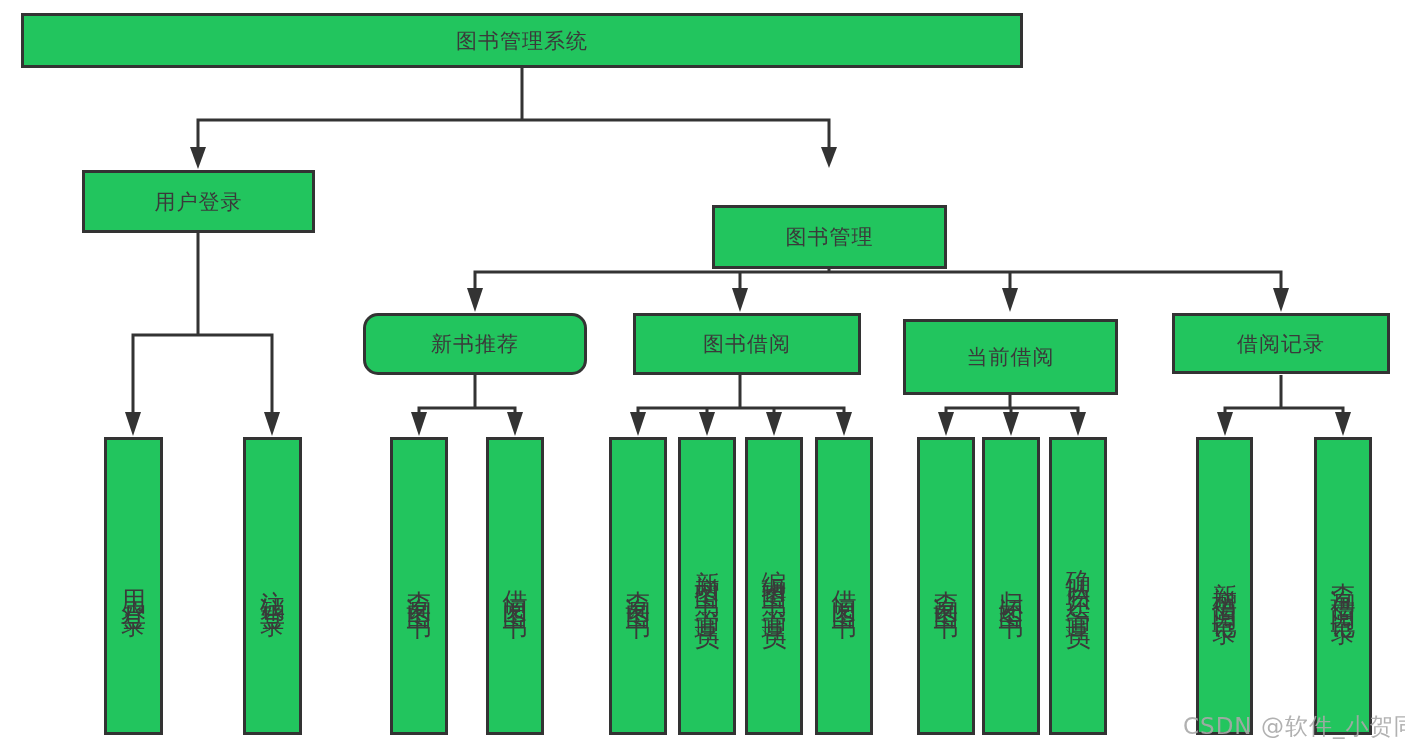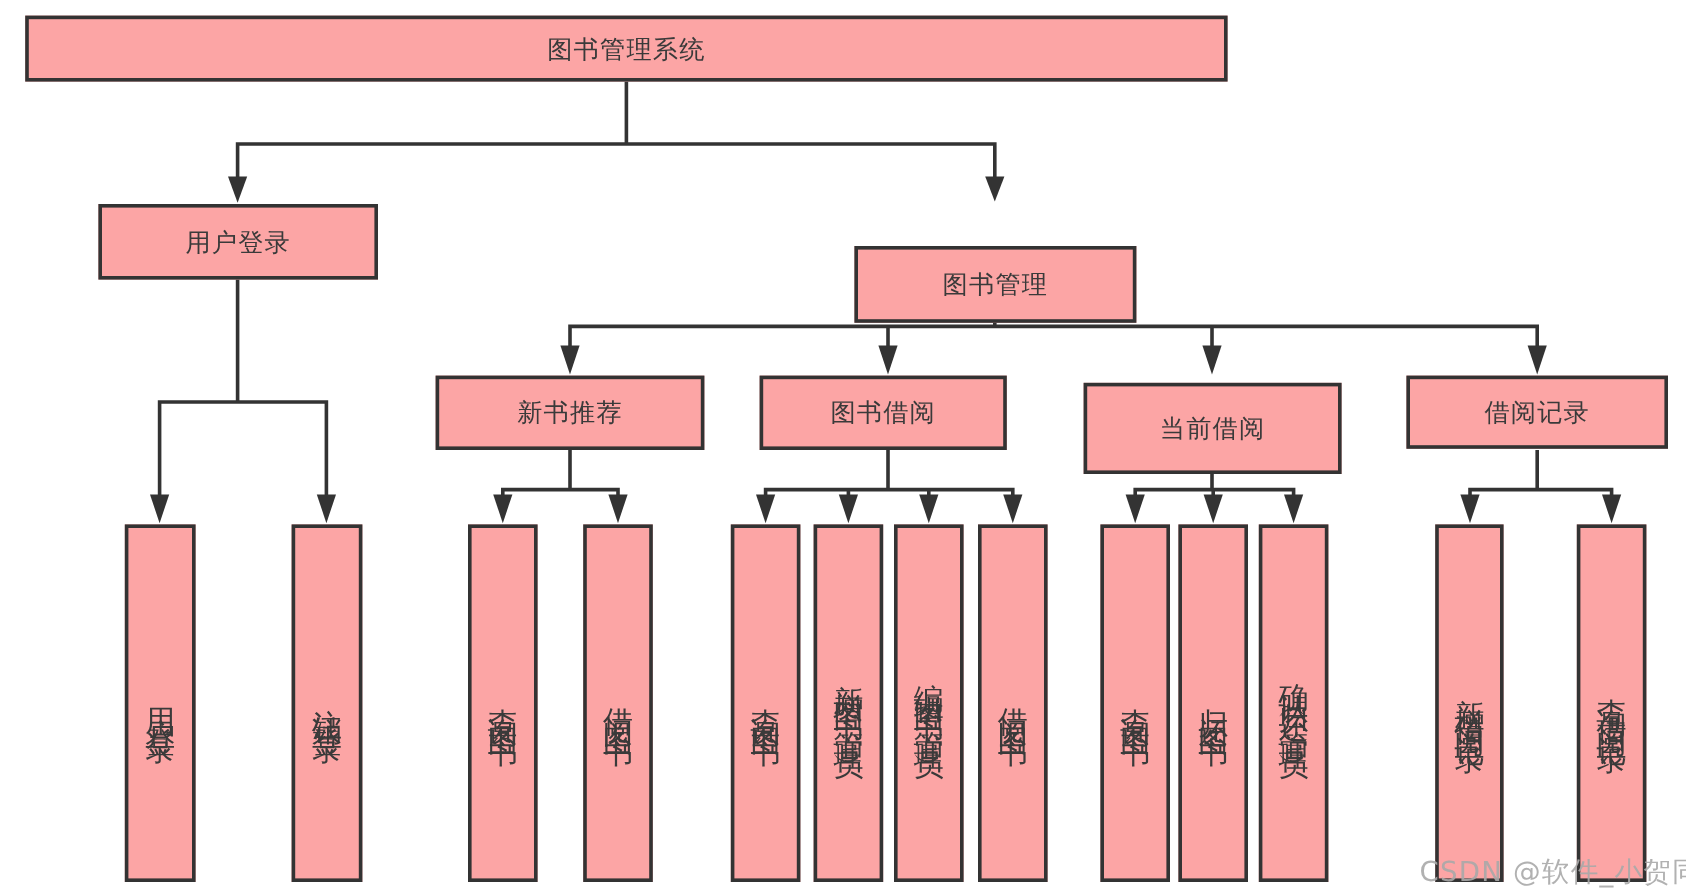--- a/index.html
+++ b/index.html
@@ -7,43 +7,43 @@
     position:relative;
     width:1405px;height:747px;
     background:#ffffff;
     font-family:"DejaVu Sans","Liberation Sans",sans-serif;
     overflow:hidden;
   }
   #wires{position:absolute;left:0;top:0;width:1405px;height:747px;z-index:1;}
   .node{
     position:absolute;
     box-sizing:border-box;
-    background:#fca5a5;
+    background:#22c55e;
     border:3px solid #333333;
     display:flex;align-items:center;justify-content:center;
     color:#3a3a3a;
     z-index:2;
   }
   .h-node{font-size:21px;letter-spacing:1px;white-space:nowrap;}
   .v-node span{
     writing-mode:vertical-rl;
     text-orientation:mixed;
     font-size:25px;
     line-height:1;
     letter-spacing:8px;
     white-space:nowrap;
   }
   
   .n-root{left:21px;top:13px;width:1002px;height:55px;}
   
   .n-user-login{left:82px;top:170px;width:233px;height:63px;}
   .n-book-mgmt{left:712px;top:169px;width:235px;height:64px;margin-top:36px;}
   
-  .n-new-books{left:363px;top:313px;width:224px;height:62px;}
-  .n-book-borrow{left:633px;top:313px;width:206px;height:62px;}
+  .n-new-books{left:363px;top:313px;width:224px;height:62px;border-radius:15px;}
+  .n-book-borrow{left:633px;top:313px;width:228px;height:62px;}
   .n-current-borrow{left:903px;top:306px;width:215px;height:76px;margin-top:13px;}
   .n-borrow-records{left:1172px;top:313px;width:218px;height:61px;}
   
   .leaf{top:437px;height:298px;}
   .l1{left:104px;width:59px;}
   .l2{left:243px;width:59px;}
   .l3{left:390px;width:58px;}
   .l4{left:486px;width:58px;}
   .l5{left:609px;width:58px;}
   .l6{left:678px;width:58px;}

